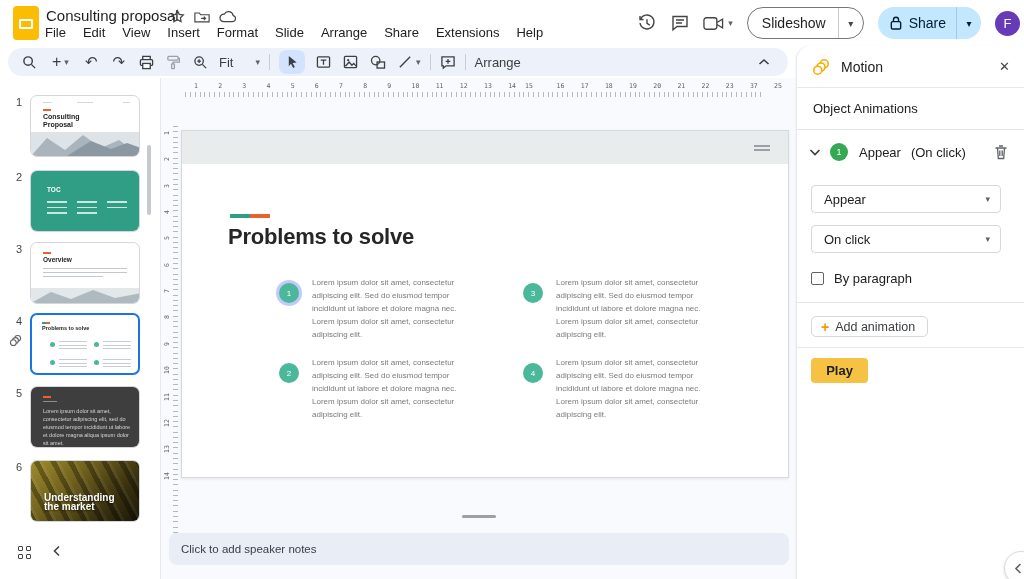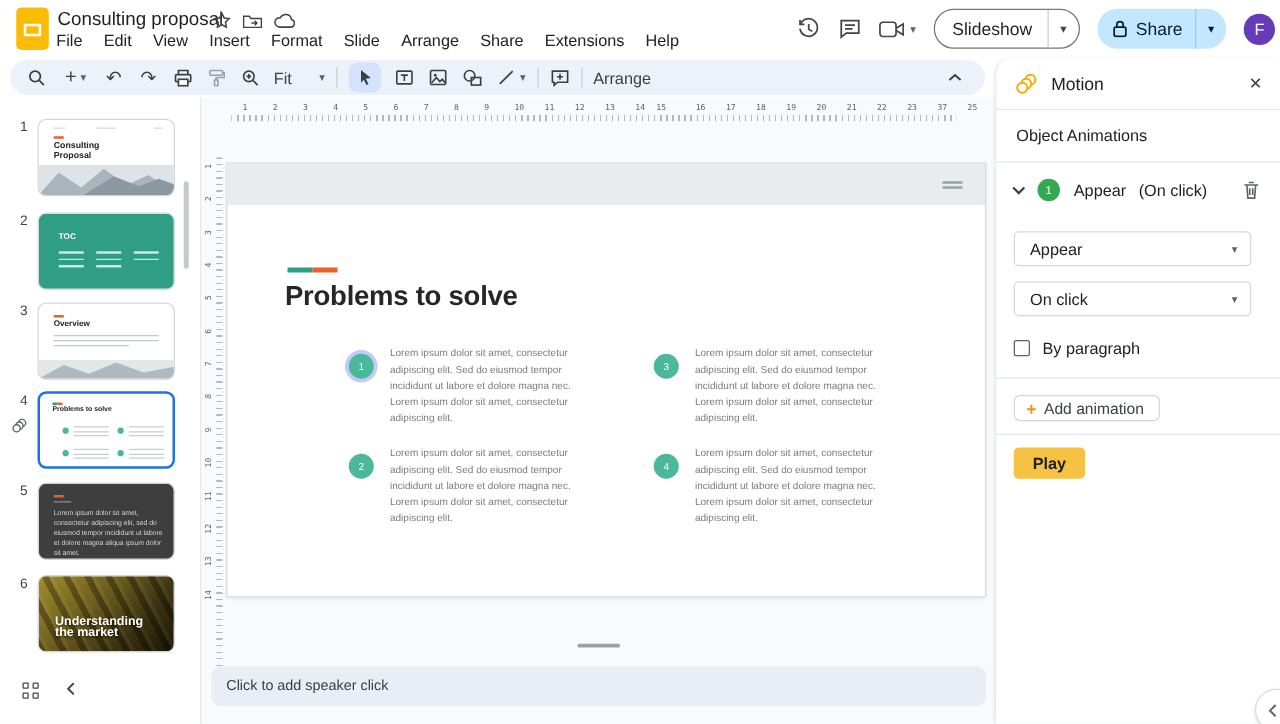--- a/index.html
+++ b/index.html
@@ -458,21 +458,21 @@
     <div class="item-text" style="left:130px;top:226px">Lorem ipsum dolor sit amet, consectetur adipiscing elit. Sed do eiusmod tempor incididunt ut labore et dolore magna nec. Lorem ipsum dolor sit amet, consectetur adipiscing elit.</div>
 
     <div class="num-circle" style="left:341px;top:152px">3</div>
     <div class="item-text" style="left:374px;top:146px">Lorem ipsum dolor sit amet, consectetur adipiscing elit. Sed do eiusmod tempor incididunt ut labore et dolore magna nec. Lorem ipsum dolor sit amet, consectetur adipiscing elit.</div>
 
     <div class="num-circle" style="left:341px;top:232px">4</div>
     <div class="item-text" style="left:374px;top:226px">Lorem ipsum dolor sit amet, consectetur adipiscing elit. Sed do eiusmod tempor incididunt ut labore et dolore magna nec. Lorem ipsum dolor sit amet, consectetur adipiscing elit.</div>
   </div>
 
   <div class="canvas-handle"></div>
-  <div class="notes">Click to add speaker click</div>
+  <div class="notes">Click to add speaker notes</div>
 </div>
 
 <div class="bottom-icons">
   <div class="grid-ic">
       <i></i>
       <i></i>
       <i></i>
       <i></i>
     </div>
   <span class="chev-left">

